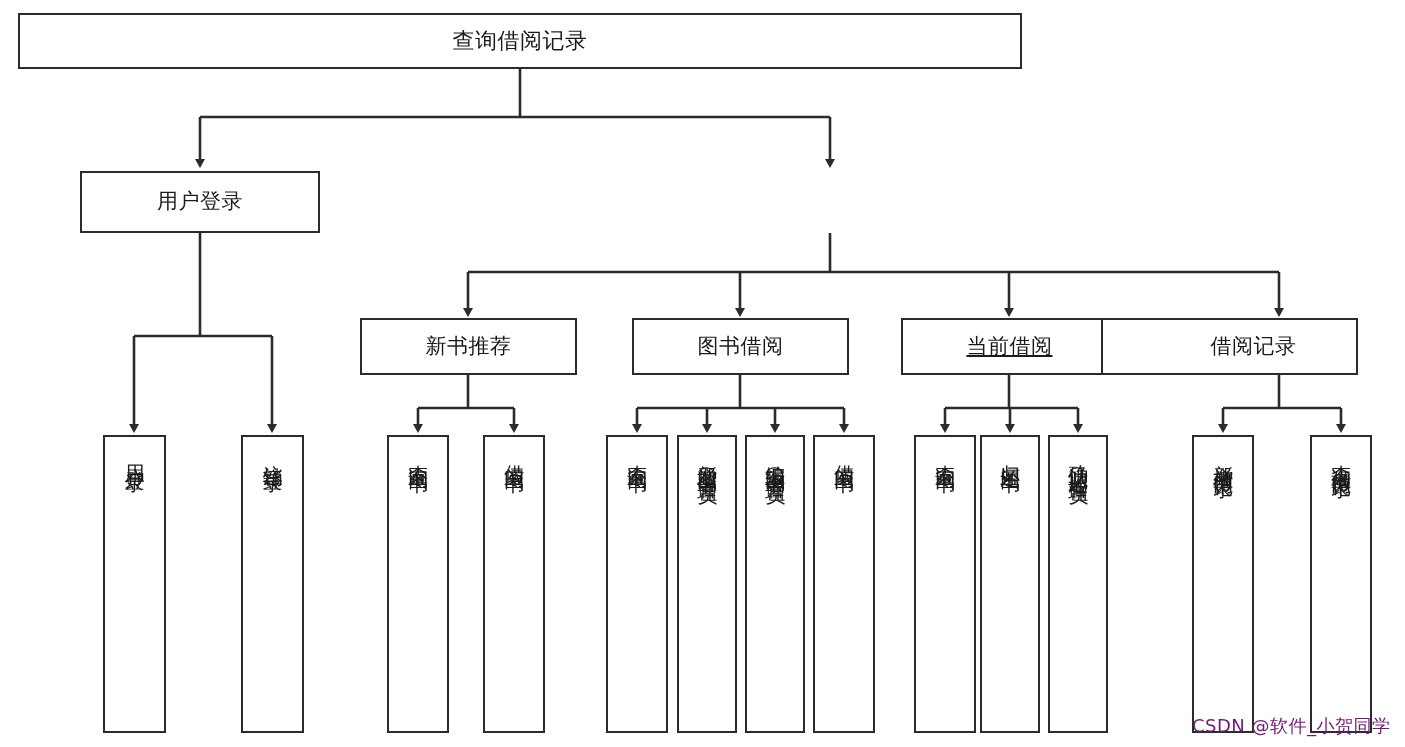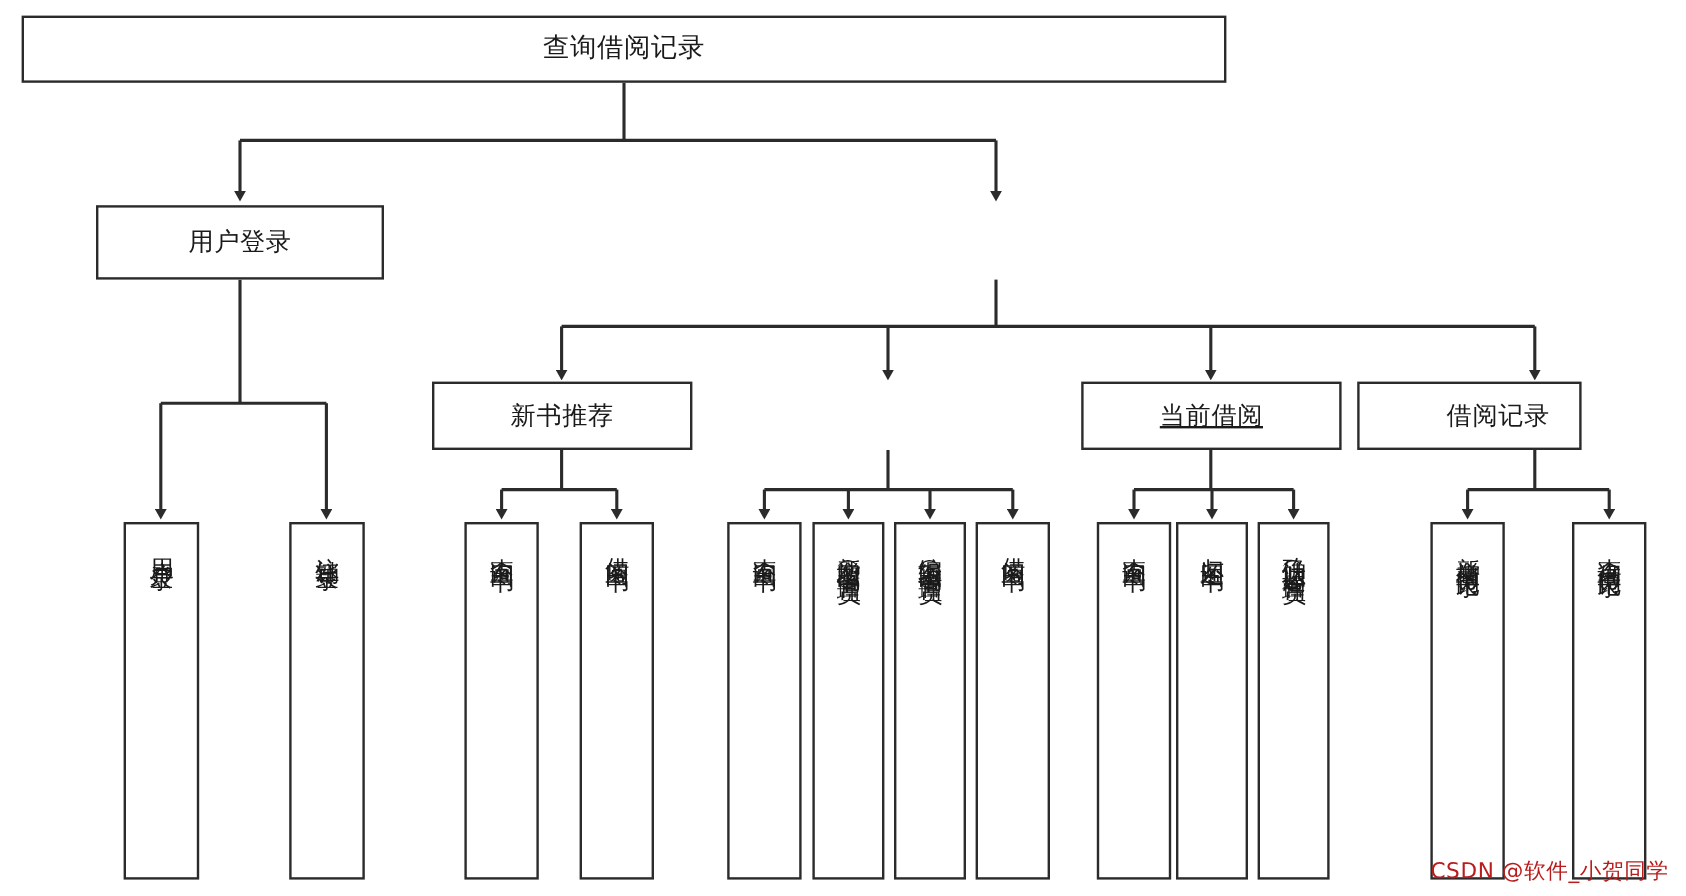--- a/index.html
+++ b/index.html
@@ -61,21 +61,21 @@
     writing-mode: vertical-rl;
     text-orientation: upright;
     font-size: 20px;
     line-height: 1.38;
     letter-spacing: 3px;
     white-space: nowrap;
   }
   .watermark {
     position: absolute;
     font-size: 18px;
-    color: #b91c1c;
+    color: #701a75;
     white-space: nowrap;
     letter-spacing: 0.5px;
   }
 </style>
 </head>
 <body>
 
 <div id="diagram">
 
   <svg id="wires" viewBox="0 0 1405 747" width="1405" height="747" xmlns="http://www.w3.org/2000/svg">
@@ -135,24 +135,27 @@
     <span class="label">查询借阅记录</span>
   </div>
 
   <div class="node horiz" style="left:80px; top:171px; width:240px; height:62px;">
     <span class="label">用户登录</span>
   </div>
 
   <div class="node horiz" style="left:360px; top:318px; width:217px; height:57px;justify-content:center;">
     <span class="label">新书推荐</span>
   </div>
+  <div class="node horiz" style="left:632px; top:318px; width:217px; height:57px;">
+    <span class="label">图书借阅</span>
+  </div>
   <div class="node horiz" style="left:901px; top:318px; width:217px; height:57px;text-decoration:underline;">
     <span class="label">当前借阅</span>
   </div>
-  <div class="node horiz" style="left:1131px; top:318px; width:187px; height:57px;padding-left:48px;">
+  <div class="node horiz" style="left:1101px; top:318px; width:257px; height:57px;padding-left:48px;">
     <span class="label">借阅记录</span>
   </div>
 
   <div class="node vert" style="left:103px; top:435px; width:63px; height:298px;">
     <span class="label">用户登录</span>
   </div>
   <div class="node vert" style="left:241px; top:435px; width:63px; height:298px;">
     <span class="label">注销登录</span>
   </div>
 

